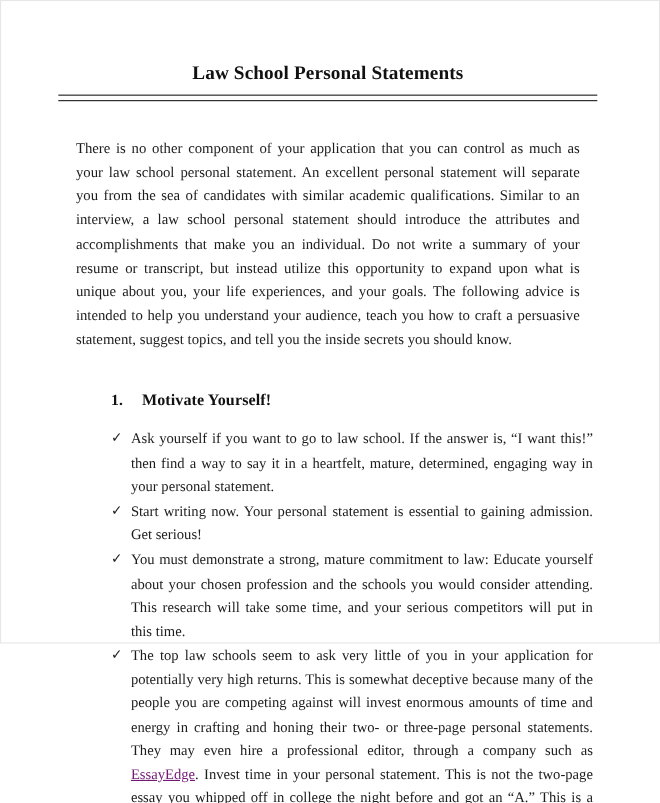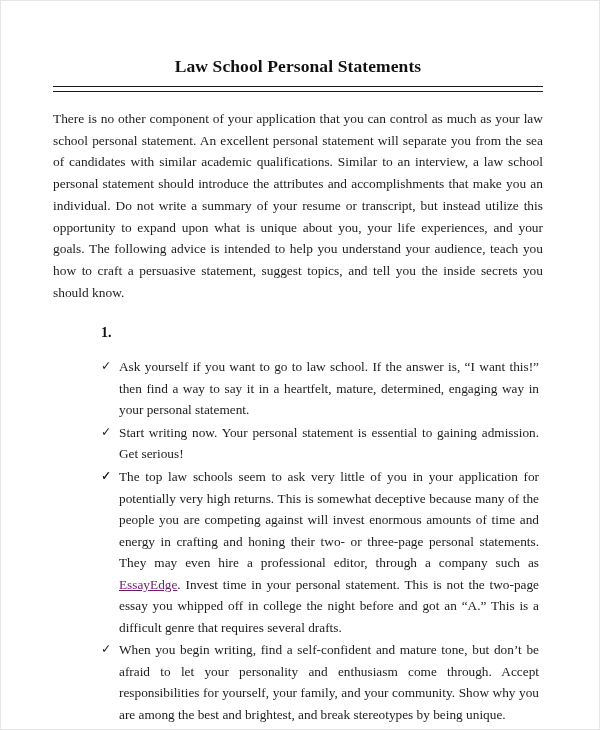--- a/index.html
+++ b/index.html
@@ -12,21 +12,21 @@
     height: 730px;
     overflow: hidden;
     font-family: "Liberation Serif", "DejaVu Serif", serif;
     color: #1a1a1a;
   }
 
   .page {
     position: relative;
     box-sizing: border-box;
     width: 600px;
-    height: 730px;
+    height: 585px;
     background: #ffffff;
     border: 1px solid #e6e6e6;
     padding: 12px;
   }
 
   .doc-body {
     position: absolute;
     left: 52px;
     top: 0;
     width: 490px;
@@ -44,21 +44,21 @@
   }
 
   .title-rule {
     margin-top: 9px;
     height: 4px;
     border-top: 1.6px solid #1b1b1b;
     border-bottom: 1.6px solid #1b1b1b;
   }
 
   .intro {
-    margin: 0;
+    margin: 16px;
     padding-top: 16px;
     font-size: 13.4px;
     line-height: 1.62;
     text-align: justify;
     text-justify: inter-word;
     color: #1c1c1c;
   }
 
   .section-heading {
     display: flex;
@@ -121,36 +121,38 @@
   <div class="doc-body">
 
     <h1 class="doc-title">Law School Personal Statements</h1>
 
     <div class="title-rule"></div>
 
     <p class="intro">There is no other component of your application that you can control as much as your law school personal statement. An excellent personal statement will separate you from the sea of candidates with similar academic qualifications. Similar to an interview, a law school personal statement should introduce the attributes and accomplishments that make you an individual. Do not write a summary of your resume or transcript, but instead utilize this opportunity to expand upon what is unique about you, your life experiences, and your goals. The following advice is intended to help you understand your audience, teach you how to craft a persuasive statement, suggest topics, and tell you the inside secrets you should know.</p>
 
     <div class="section-heading">
       <span class="section-number">1.</span>
+      <span class="section-title">Motivate Yourself!</span>
     </div>
 
     <ul class="check-list">
 
       <li class="check-item">
         <span class="check-marker">✓</span>
         <span>Ask yourself if you want to go to law school. If the answer is, “I want this!” then find a way to say it in a heartfelt, mature, determined, engaging way in your personal statement.</span>
       </li>
 
       <li class="check-item">
         <span class="check-marker">✓</span>
         <span>Start writing now. Your personal statement is essential to gaining admission. Get serious!</span>
       </li>
 
       <li class="check-item">
         <span class="check-marker">✓</span>
+        <span>You must demonstrate a strong, mature commitment to law: Educate yourself about your chosen profession and the schools you would consider attending. This research will take some time, and your serious competitors will put in this time.</span>
       </li>
 
       <li class="check-item">
         <span class="check-marker">✓</span>
         <span>The top law schools seem to ask very little of you in your application for potentially very high returns. This is somewhat deceptive because many of the people you are competing against will invest enormous amounts of time and energy in crafting and honing their two- or three-page personal statements. They may even hire a professional editor, through a company such as </span><a class="link-text" href="#">EssayEdge</a><span>. Invest time in your personal statement. This is not the two-page essay you whipped off in college the night before and got an “A.” This is a difficult genre that requires several drafts.</span>
       </li>
 
       <li class="check-item">
         <span class="check-marker">✓</span>
         <span>When you begin writing, find a self-confident and mature tone, but don’t be afraid to let your personality and enthusiasm come through. Accept responsibilities for yourself, your family, and your community. Show why you are among the best and brightest, and break stereotypes by being unique.</span>

